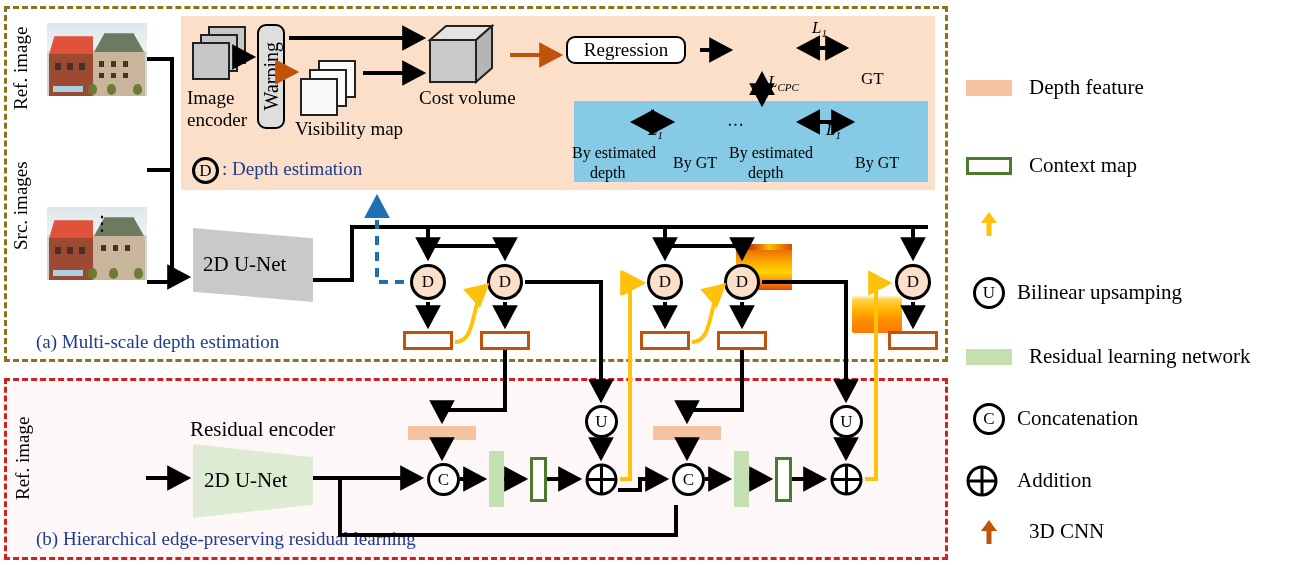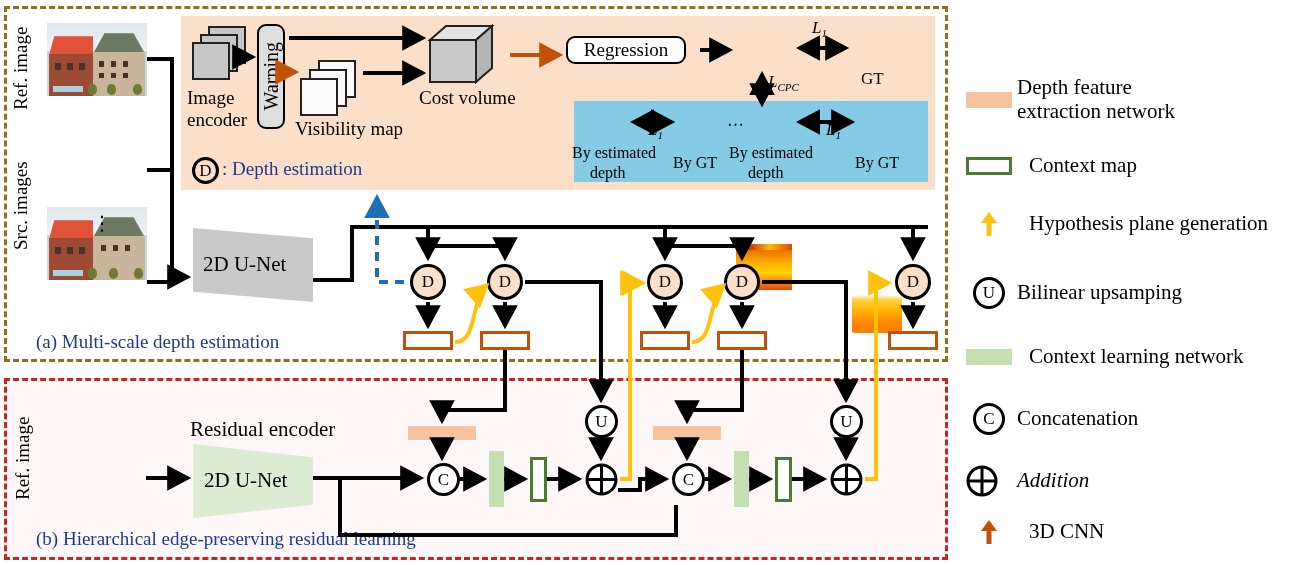--- a/index.html
+++ b/index.html
@@ -417,69 +417,67 @@
 
     <path d="M865,479 L876,479 L876,283 L889,283" marker-end="url(#ay)"></path>
   </g>
 </svg>
 
 <div class="abs" id="legend">
 
 
   <div class="leg-row" style="left:6px;top:76px;">
     <span class="peachbar" style="display:inline-block;width:46px;height:16px;"></span>
-    <span style="margin-left:5px;display:inline-block;">
+    <span style="margin-left:17px;display:inline-block;">
       <span class="leg-txt" style="display:block;">Depth feature</span>
-      <span class="leg-txt" style="display:block;">extraction network</span>
     </span>
   </div>
 
   <div class="leg-row" style="left:6px;top:154px;">
     <span class="greenbox" style="display:inline-block;width:46px;height:18px;"></span>
     <span class="leg-txt" style="margin-left:17px;">Context map</span>
   </div>
 
   <div class="leg-row" style="left:6px;top:210px;">
     <span style="display:inline-block;width:46px;height:28px;">
       <svg width="46" height="28">
           <path d="M23,26 L23,8" stroke="#ffc10a" stroke-width="5" fill="none"></path>
       <path d="M23,2 L31,13 L15,13 z" fill="#ffc10a"></path>
         </svg>
     </span>
-    <span class="leg-txt" style="margin-left:17px;">Hypothesis plane generation</span>
   </div>
 
   <div class="leg-row" style="left:6px;top:277px;">
     <span class="circ" style="width:32px;height:32px;margin-left:7px;">
       <span>U</span>
     </span>
     <span class="leg-txt" style="margin-left:12px;">Bilinear upsamping</span>
   </div>
 
   <div class="leg-row" style="left:6px;top:345px;">
     <span class="greenbar" style="display:inline-block;width:46px;height:16px;"></span>
-    <span class="leg-txt" style="margin-left:17px;">Context learning network</span>
+    <span class="leg-txt" style="margin-left:17px;">Residual learning network</span>
   </div>
 
   <div class="leg-row" style="left:6px;top:403px;">
     <span class="circ" style="width:32px;height:32px;margin-left:7px;">
       <span>C</span>
     </span>
     <span class="leg-txt" style="margin-left:12px;">Concatenation</span>
   </div>
 
   <div class="leg-row" style="left:6px;top:465px;">
     <span style="display:inline-block;width:32px;height:32px;margin-left:7px;">
       <svg width="32" height="32">
           <circle cx="16" cy="16" r="14" fill="#fff" stroke="#000" stroke-width="3"></circle>
       <line x1="2" y1="16" x2="30" y2="16" stroke="#000" stroke-width="3"></line>
       <line x1="16" y1="2" x2="16" y2="30" stroke="#000" stroke-width="3"></line>
         </svg>
     </span>
-    <span class="leg-txt" style="margin-left:12px;font-style:italic;">Addition</span>
+    <span class="leg-txt" style="margin-left:12px;">Addition</span>
   </div>
 
   <div class="leg-row" style="left:6px;top:518px;">
     <span style="display:inline-block;width:46px;height:28px;">
       <svg width="46" height="28">
           <path d="M23,26 L23,8" stroke="#c1520a" stroke-width="5" fill="none"></path>
       <path d="M23,2 L31,13 L15,13 z" fill="#c1520a"></path>
         </svg>
     </span>
     <span class="leg-txt" style="margin-left:17px;">3D CNN</span>

